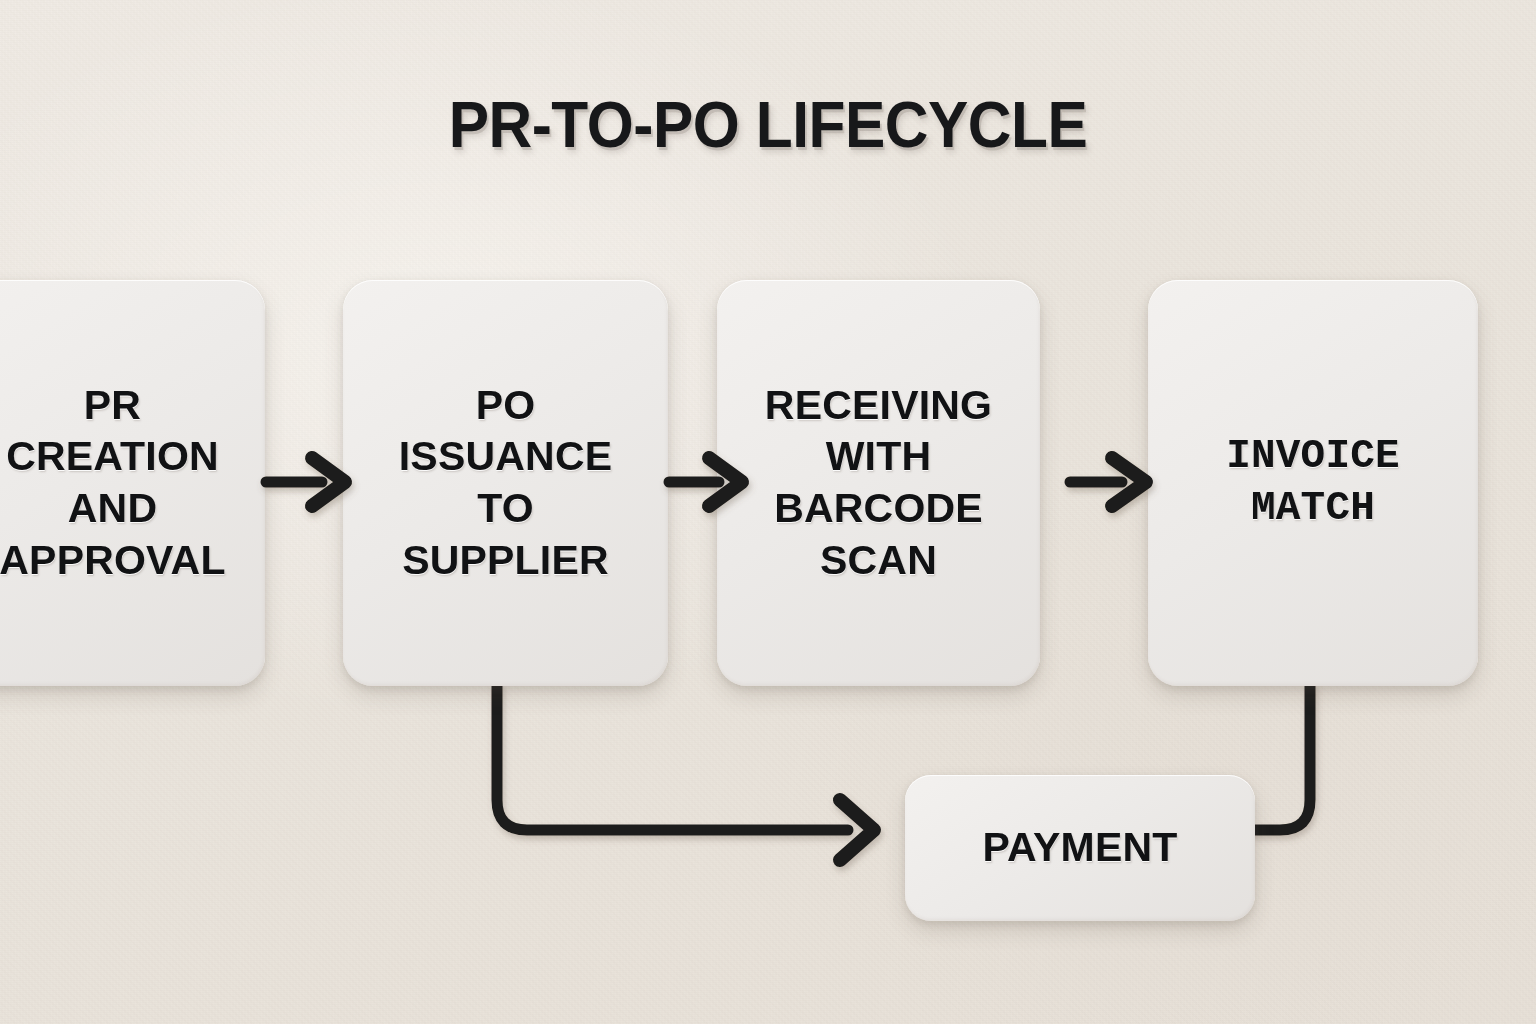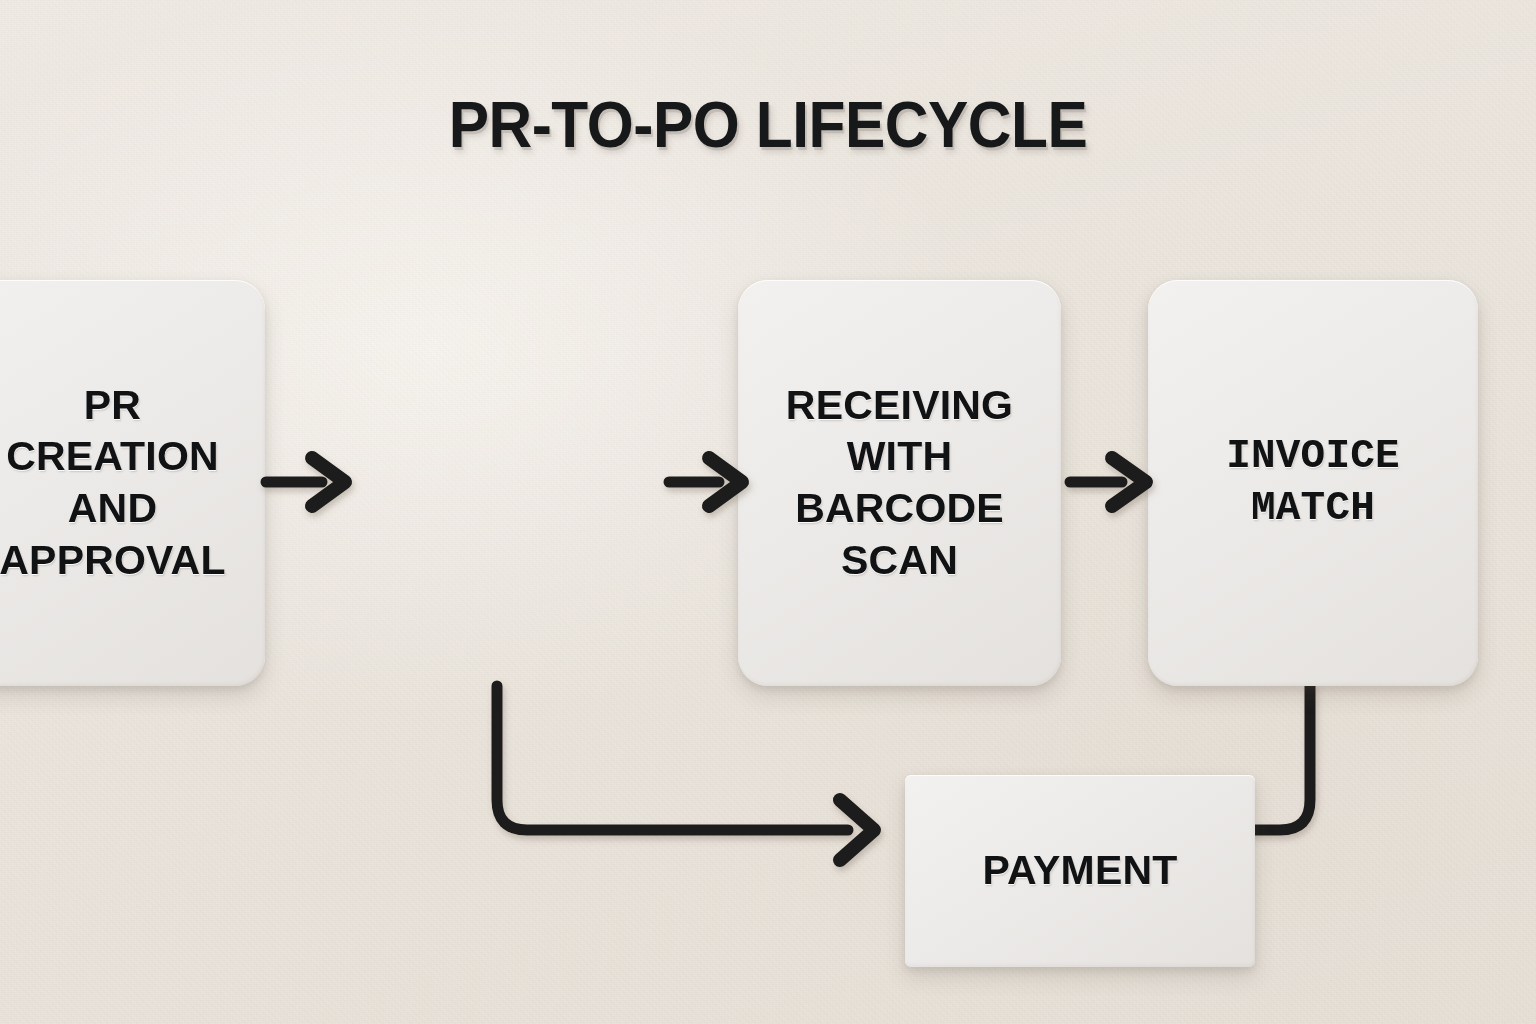--- a/index.html
+++ b/index.html
@@ -78,23 +78,23 @@
     letter-spacing: 0.2px;
     text-shadow:
       0 1px 0 rgba(255,255,255,0.9),
       1px 2px 2px rgba(110,100,92,0.25);
     white-space: pre-line;
   }
 
   
   #node-pr        { left: -92px; top: 280px; width: 357px; height: 406px; }
   #node-po        { left: 343px; top: 280px; width: 325px; height: 406px; }
-  #node-receiving { left: 738px; top: 280px; width: 323px; height: 406px; }
+  #node-receiving { left: 717px; top: 280px; width: 323px; height: 406px; }
   #node-invoice   { left: 1148px; top: 280px; width: 330px; height: 406px; font-family: Liberation Mono, monospace; }
-  #node-payment   { left: 905px; top: 775px; width: 350px; height: 192px; border-radius: 6px; }
+  #node-payment   { left: 905px; top: 775px; width: 350px; height: 146px; border-radius: 26px; }
 
   #node-pr .node-label,
   #node-po .node-label,
   #node-receiving .node-label,
   #node-invoice .node-label { font-size: 41px; line-height: 1.26; }
 
   #node-pr .node-label { padding-left: 52px; }
 
   #node-payment .node-label { font-size: 41px; line-height: 1.2; }
 
@@ -139,20 +139,26 @@
     </g>
   </svg>
 
   <div class="node" id="node-pr">
     <div class="node-label">PR
 CREATION
 AND
 APPROVAL</div>
   </div>
 
+  <div class="node" id="node-po">
+    <div class="node-label">PO
+ISSUANCE
+TO
+SUPPLIER</div>
+  </div>
 
   <div class="node" id="node-receiving">
     <div class="node-label">RECEIVING
 WITH
 BARCODE
 SCAN</div>
   </div>
 
   <div class="node" id="node-invoice">
     <div class="node-label">INVOICE

